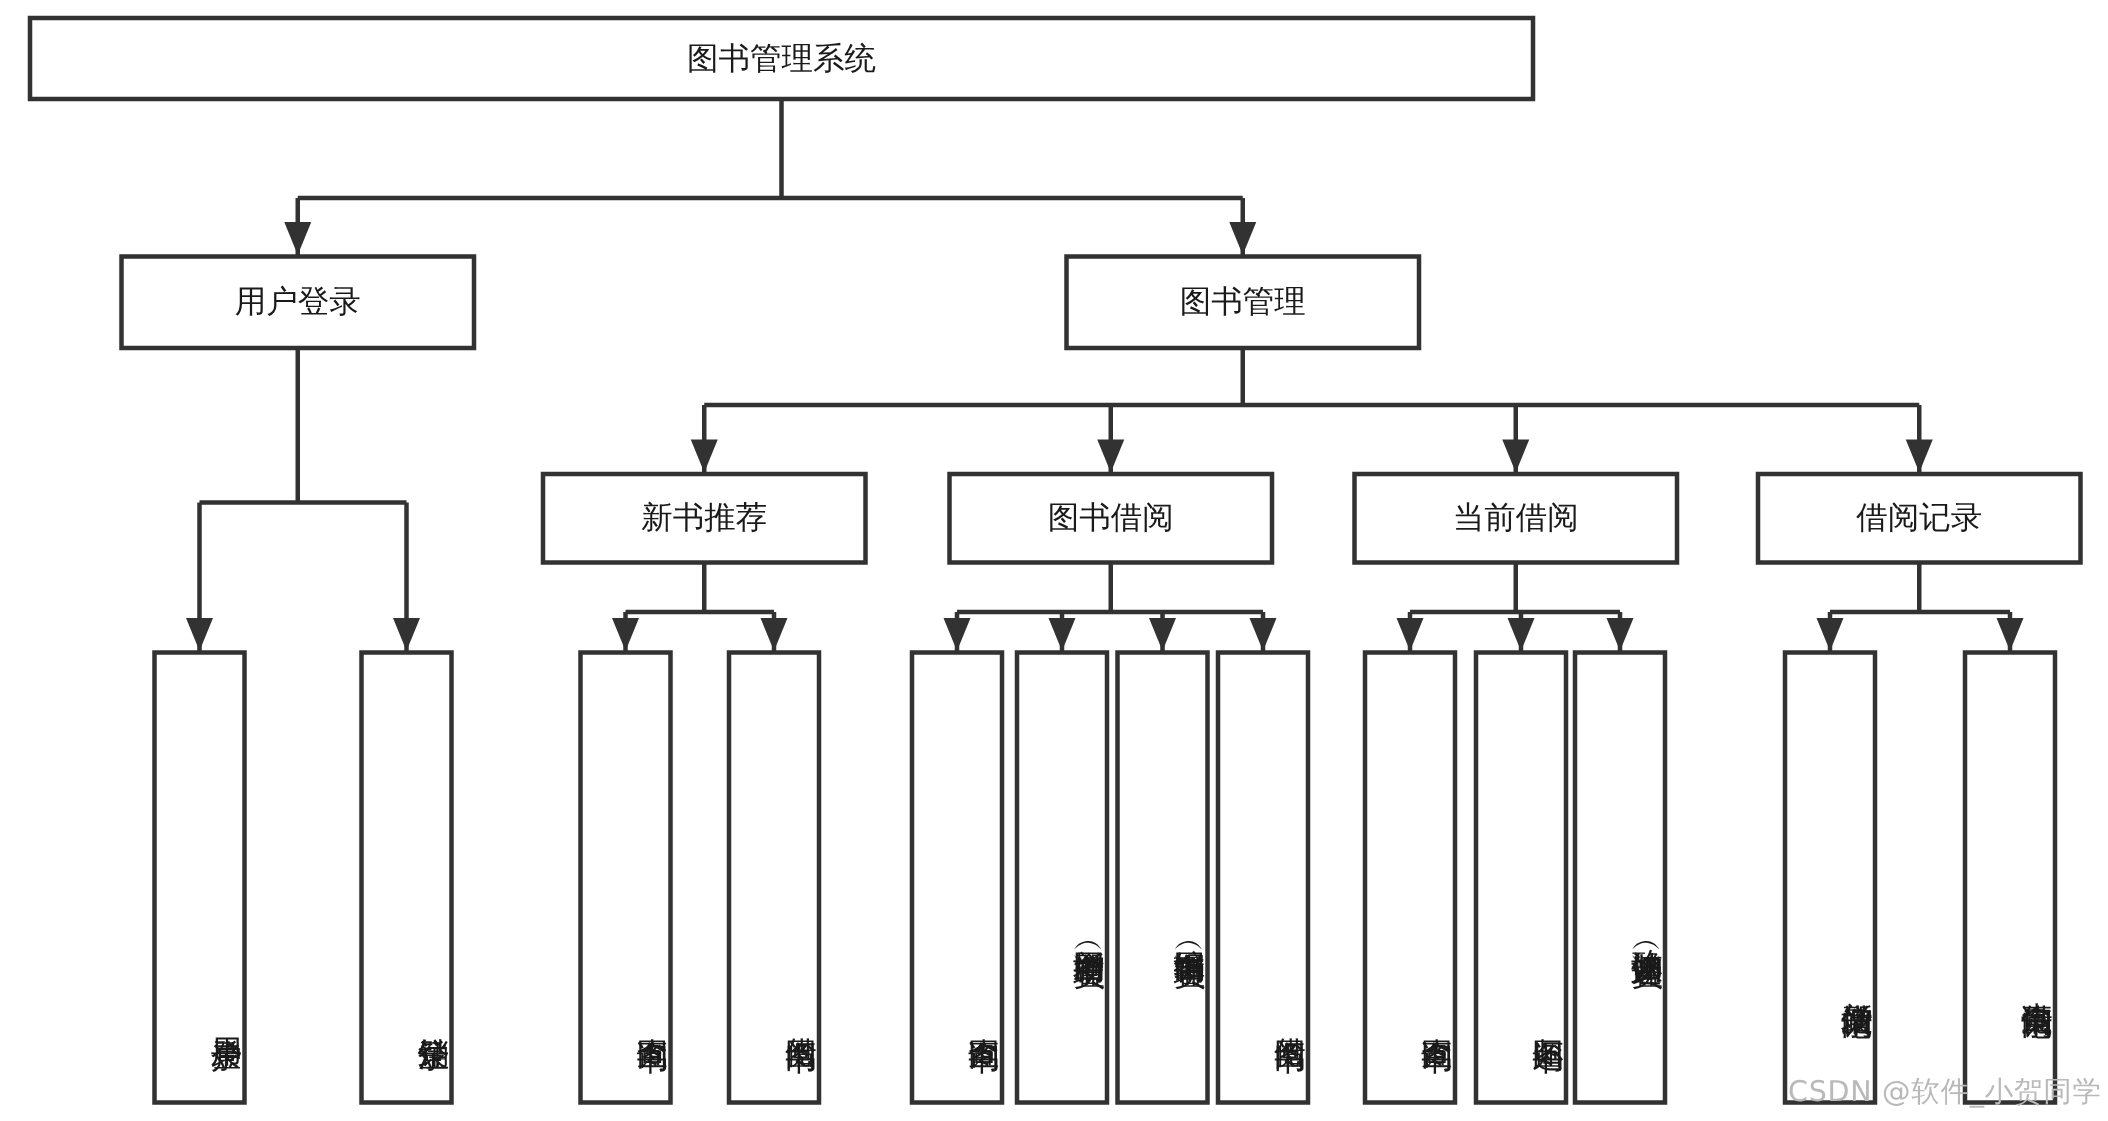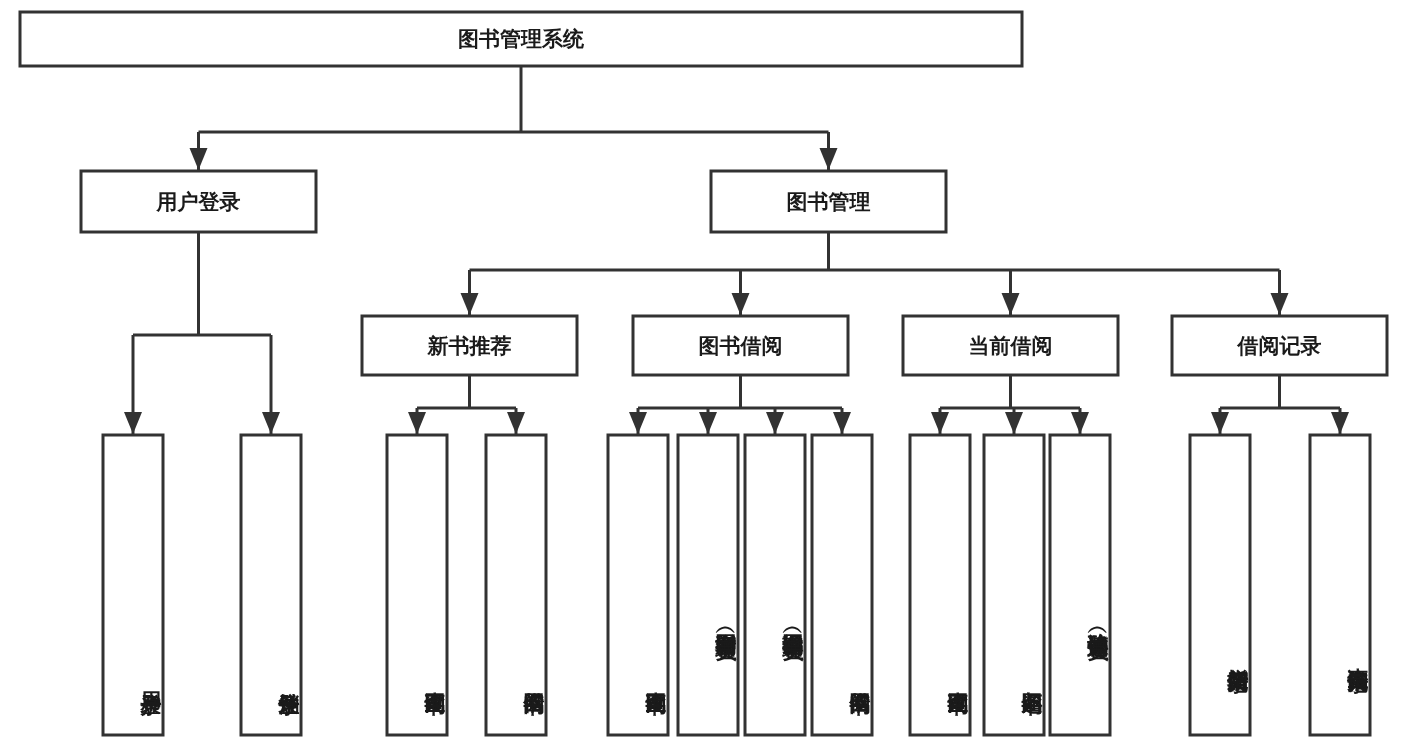--- a/index.html
+++ b/index.html
@@ -12,21 +12,20 @@
     width: 1405px;
     height: 747px;
     font-family: "DejaVu Sans", "Liberation Sans", sans-serif;
     overflow: hidden;
     position: relative;
   }
   #diagram-root {
     position: relative;
     width: 1405px;
     height: 644px;
-    font-weight: bold;
   }
   svg#diagram-svg {
     position: absolute;
     left: 0;
     top: 0;
     width: 1405px;
     height: 747px;
     display: block;
   }
   .node-box {
@@ -202,14 +201,15 @@
         <span>确认归还（管理员）</span>
       </div>
       <div class="vlabel" style="left: 1191px; top: 449px; width: 58px; height: 280px; display: flex; align-items: flex-start; justify-content: center; padding-top: 65px;">
         <span>新增借阅记录</span>
       </div>
       <div class="vlabel" style="left: 1311px; top: 449px; width: 58px; height: 280px; display: flex; align-items: flex-start; justify-content: center; padding-top: 65px;">
         <span>查询借阅记录</span>
       </div>
     </div>
 
+  <div class="watermark" id="watermark" style="left: 1192px; top: 715px;">CSDN @软件_小贺同学</div>
 
 </div>
 
 </body></html>

